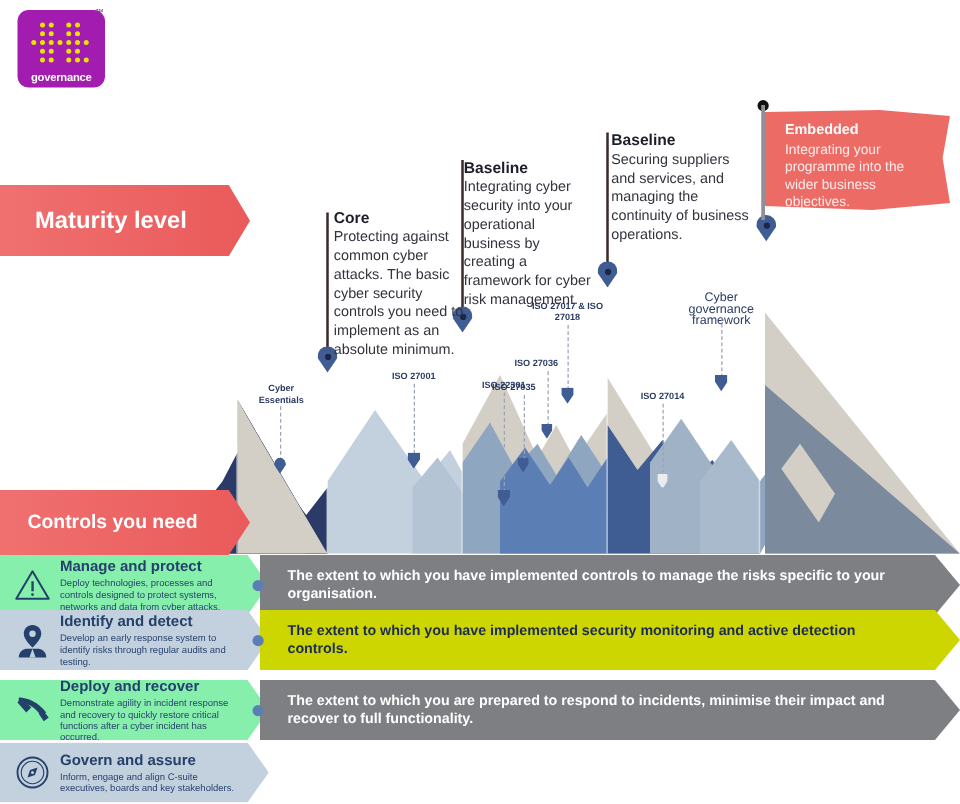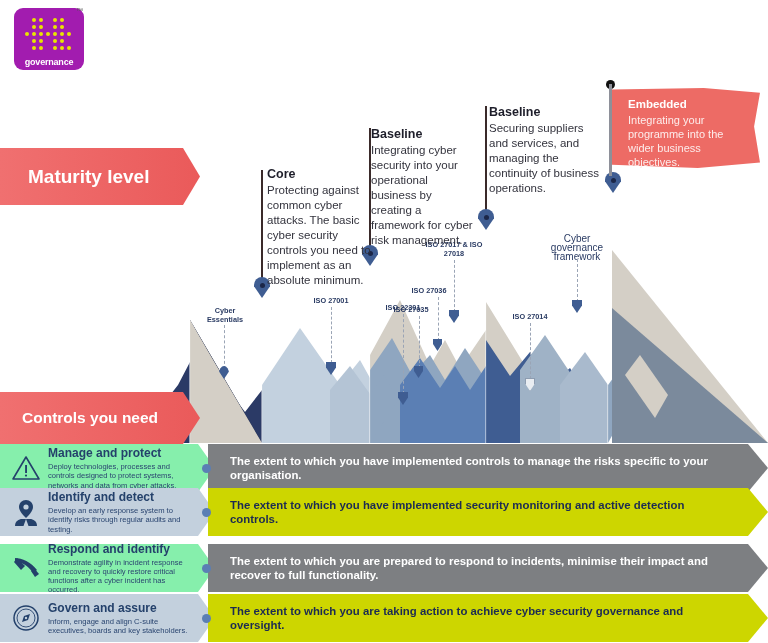--- a/index.html
+++ b/index.html
@@ -362,21 +362,21 @@
     <div class="row" style="top:100px">
       <div class="row-left">
         <div class="row-icon">
           <svg width="30" height="28" viewBox="0 0 30 28">
             <path d="M4 4 C11 4 20 8 26 16 L22 19 C17 11 10 8 4 8 Z" fill="#24416b"></path>
             <path d="M6 4 L14 12 L10 16 L3 8 Z" fill="#24416b"></path>
             <path d="M23 14 L28 20 L24 23 L20 17 Z" fill="#24416b"></path>
           </svg>
         </div>
         <div class="row-textblock">
-          <div class="row-title">Respond and identify</div>
+          <div class="row-title">Deploy and recover</div>
           <div class="row-desc">Demonstrate agility in incident response and recovery to quickly restore critical functions after a cyber incident has occurred.</div>
         </div>
       </div>
       <div class="row-right">
         <div class="bar grey"></div>
         <div class="bar-nub"></div>
         <div class="txt on-grey">The extent to which you are prepared to respond to incidents, minimise their impact and recover to full functionality.</div>
       </div>
     </div>
 
@@ -388,22 +388,17 @@
             <circle cx="15" cy="15" r="9" fill="none" stroke="#24416b" stroke-width="0.9"></circle>
             <path d="M19 11 L13 13 L11 19 L17 17 Z" fill="#24416b"></path>
             <circle cx="15" cy="15" r="1.2" fill="#c3d0dd"></circle>
           </svg>
         </div>
         <div class="row-textblock">
           <div class="row-title">Govern and assure</div>
           <div class="row-desc">Inform, engage and align C-suite executives, boards and key stakeholders.</div>
         </div>
       </div>
-      <div class="row-right">
-        <div class="bar lime"></div>
-        <div class="bar-nub"></div>
-        <div class="txt on-lime">The extent to which you are taking action to achieve cyber security governance and oversight.</div>
-      </div>
     </div>
 
   </div>
 
 </div>
 
 </body></html>

